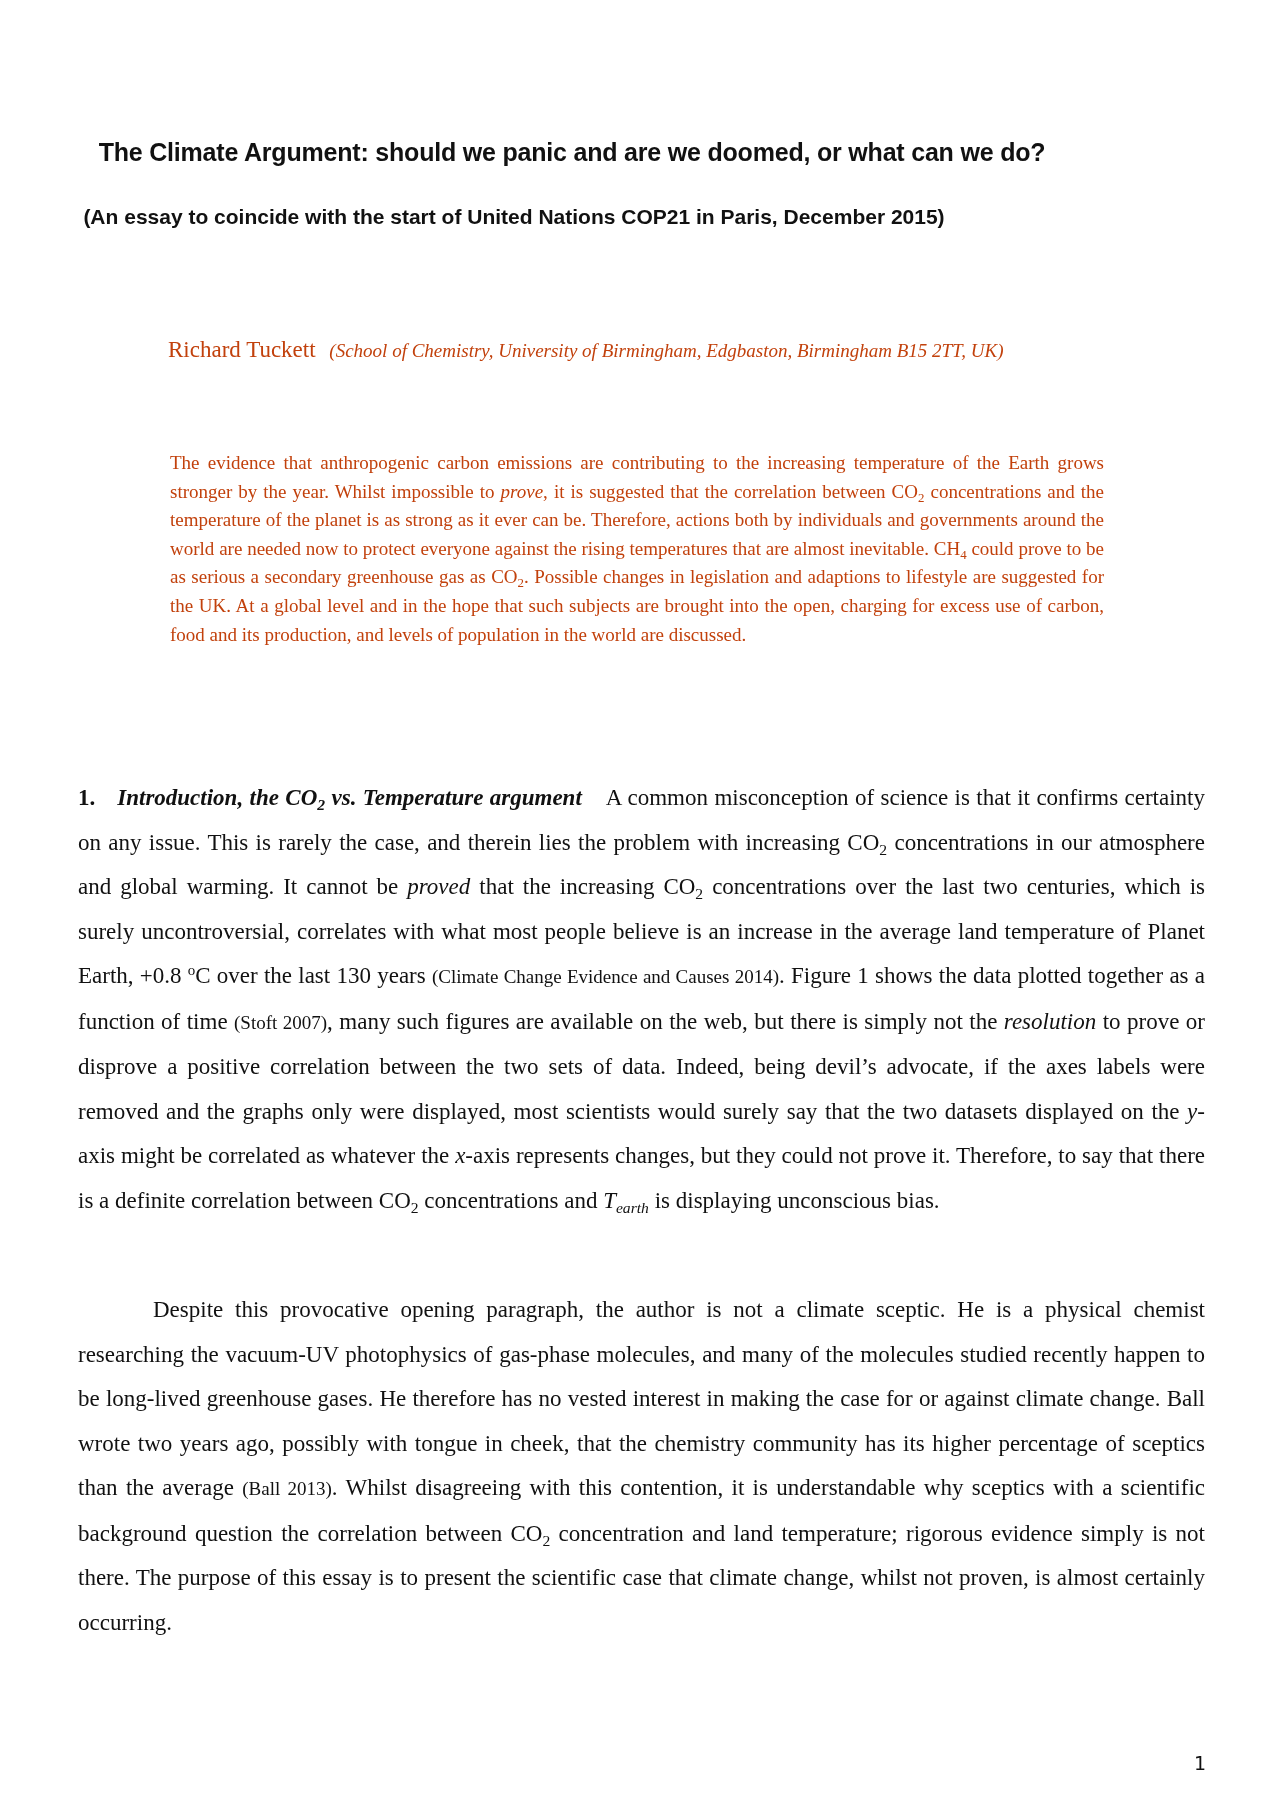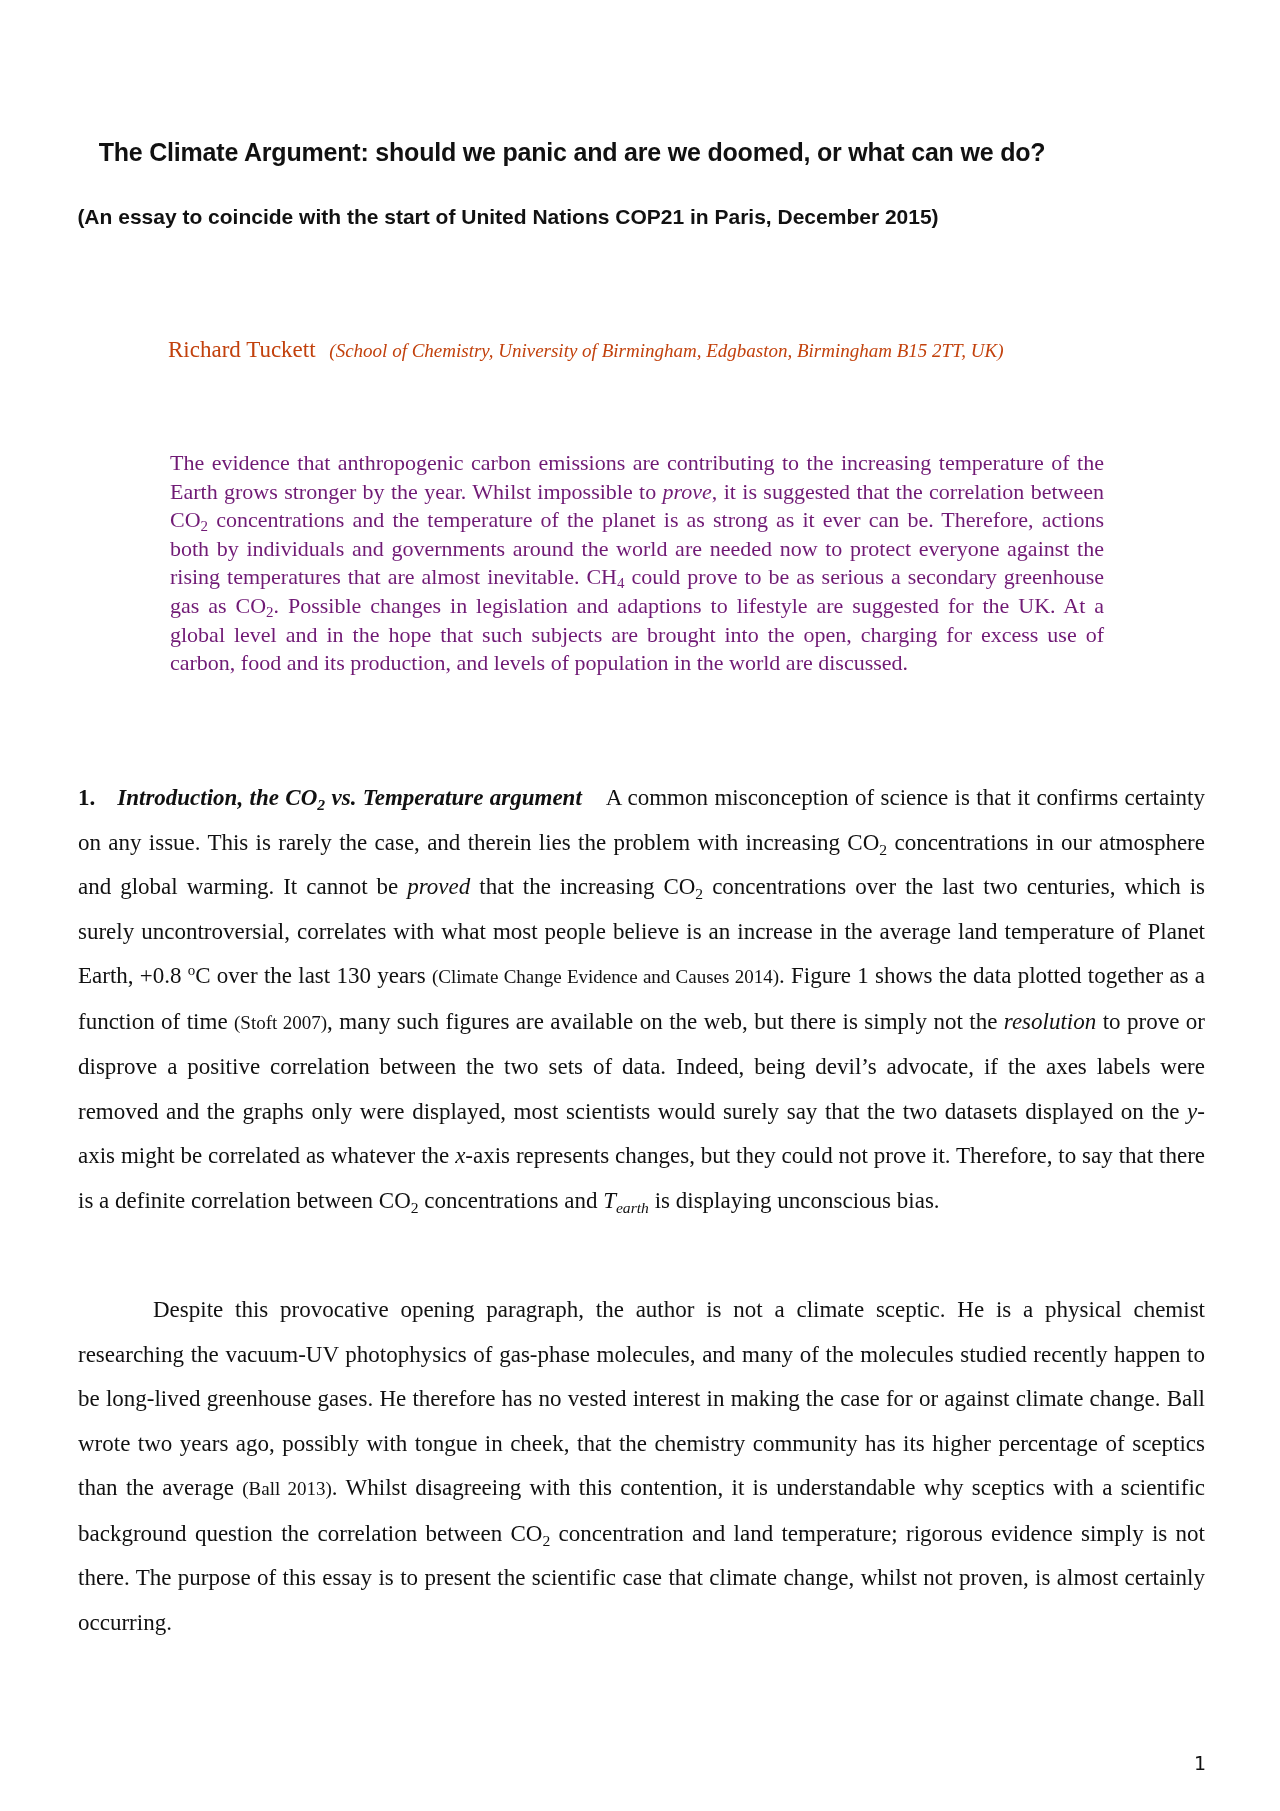--- a/index.html
+++ b/index.html
@@ -5,33 +5,33 @@
     html, body { margin: 0; padding: 0; background: #ffffff; }
     body { width: 1280px; height: 1811px; position: relative; overflow: hidden; color: #111; }
     .page { position: absolute; left: 0; top: 0; width: 1280px; height: 1811px; background: #fff; }
 
     .title {
       position: absolute; left: 0; top: 138px; width: 1144px; text-align: center;
       font-family: "Liberation Sans", sans-serif; font-weight: bold; font-size: 25px; color: #111;
       letter-spacing: -0.2px;
     }
     .subtitle {
-      position: absolute; left: 2px; top: 205px; width: 1012px; text-align: center;
+      position: absolute; left: 8px; top: 205px; width: 1012px; text-align: center;
       font-family: "Liberation Sans", sans-serif; font-weight: bold; font-size: 21px; color: #111;
     }
     .author-line {
       position: absolute; left: 168px; top: 337px;
       font-family: "Liberation Serif", serif; font-size: 23px; color: #c2410c; white-space: nowrap;
     }
     .author-line .affil { font-style: italic; font-size: 19px; margin-left: 8px; }
 
     .abstract {
       position: absolute; left: 170px; top: 449px; width: 934px;
-      font-family: "Liberation Serif", serif; font-size: 22px; line-height: 28.6px;
-      text-align: justify; color: #701a75;
+      font-family: "Liberation Serif", serif; font-size: 19px; line-height: 28.6px;
+      text-align: justify; color: #c2410c;
     }
 
     .body-text {
       position: absolute; left: 78px; width: 1127px;
       font-family: "Liberation Serif", serif; font-size: 23px; line-height: 44.5px;
       text-align: justify; color: #111;
     }
     .para1 { top: 776px; }
     .para2 { top: 1288px; text-indent: 75px; }
     .section-num { font-weight: bold; margin-right: 22px; }

